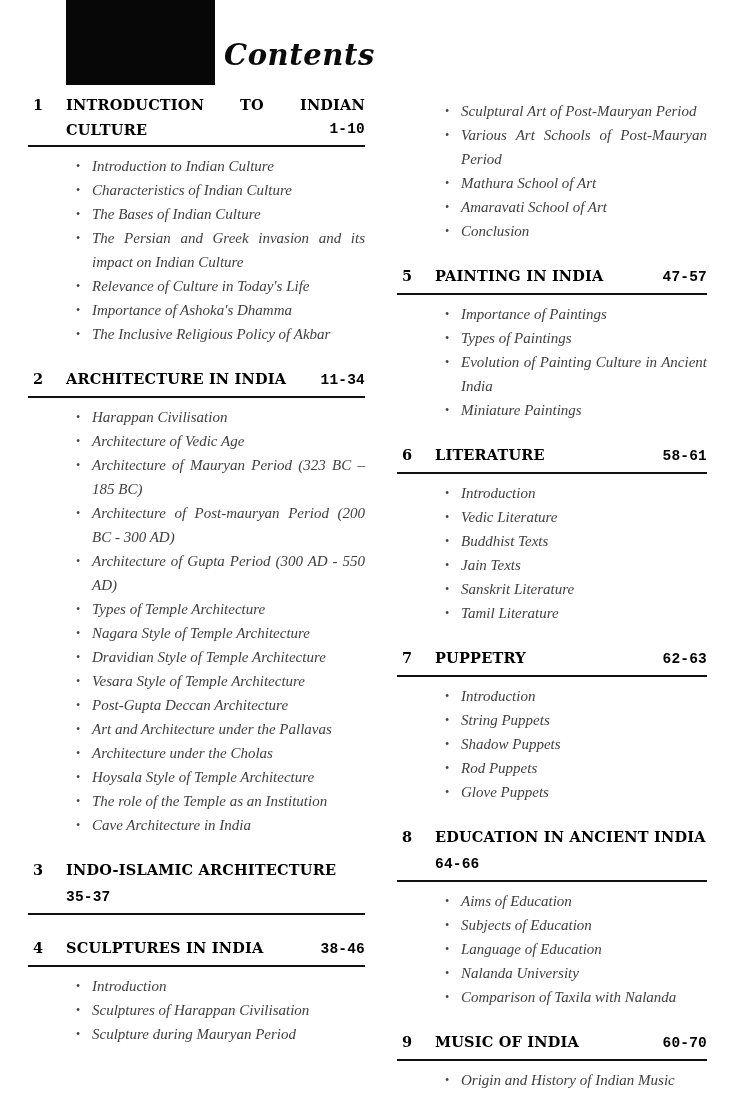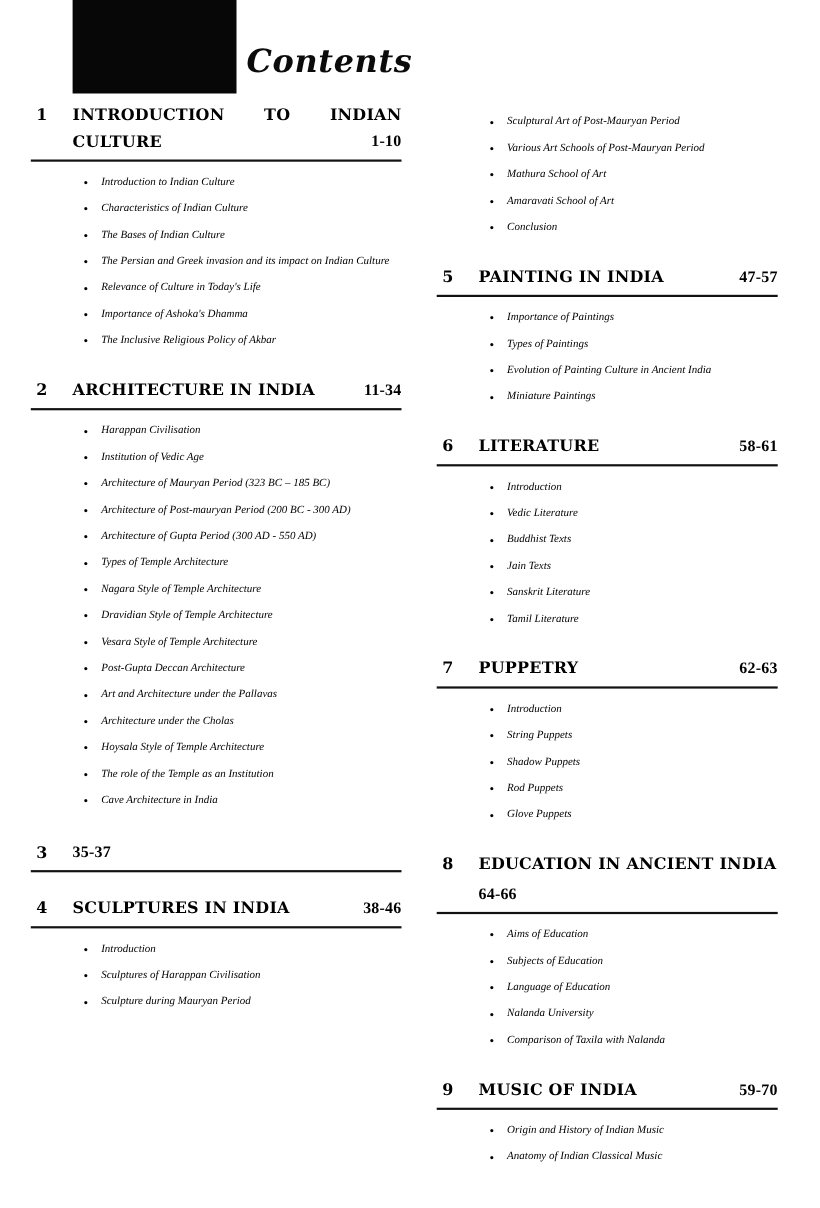--- a/index.html
+++ b/index.html
@@ -87,21 +87,21 @@
     display: flex;
     align-items: baseline;
   }
   .chapter-title {
     white-space: nowrap;
   }
   .chapter-pages {
     margin-left: auto;
     padding-left: 14px;
     white-space: nowrap;
-    font-family: Liberation Serif, serif;
+    font-family: Liberation Mono, monospace;
     font-weight: bold;
     font-size: 14.5px;
   }
   
   .chapter-head.justified .chapter-title {
     display: block;
     white-space: normal;
     text-align: justify;
     text-align-last: justify;
   }
@@ -140,25 +140,25 @@
   
   .topics {
     list-style: none;
     margin: 7px 0 0 0;
     padding: 0 0 0 48px;
   }
   .topic {
     position: relative;
     font-family: "Liberation Serif", "DejaVu Serif", serif;
     font-style: italic;
-    font-size: 10px;
+    font-size: 15px;
     line-height: 24px;
     padding-left: 16px;
     text-align: justify;
-    color: #000000;
+    color: #404040;
   }
   .topic::before {
     content: "\2022";
     position: absolute;
     left: 0;
     top: 0;
     font-style: normal;
     font-size: 12px;
   }
   .spacer-md { height: 20px; }
@@ -197,41 +197,41 @@
         <div class="chapter-head spread">
           <span class="chapter-num">2</span>
           <div class="chapter-title-row">
             <span class="chapter-title">ARCHITECTURE IN INDIA</span>
             <span class="chapter-pages">11-34</span>
           </div>
         </div>
         <hr class="rule">
         <ul class="topics">
           <li class="topic">Harappan Civilisation</li>
-          <li class="topic">Institution of Vedic Age</li>
+          <li class="topic">Architecture of Vedic Age</li>
           <li class="topic">Architecture of Mauryan Period (323 BC – 185 BC)</li>
           <li class="topic">Architecture of Post-mauryan Period (200 BC - 300 AD)</li>
           <li class="topic">Architecture of Gupta Period (300 AD - 550 AD)</li>
           <li class="topic">Types of Temple Architecture</li>
           <li class="topic">Nagara Style of Temple Architecture</li>
           <li class="topic">Dravidian Style of Temple Architecture</li>
           <li class="topic">Vesara Style of Temple Architecture</li>
           <li class="topic">Post-Gupta Deccan Architecture</li>
           <li class="topic">Art and Architecture under the Pallavas</li>
           <li class="topic">Architecture under the Cholas</li>
           <li class="topic">Hoysala Style of Temple Architecture</li>
           <li class="topic">The role of the Temple as an Institution</li>
           <li class="topic">Cave Architecture in India</li>
         </ul>
       </div>
       <div class="spacer-md"></div>
       <div class="chapter">
         <div class="chapter-head stacked">
           <span class="chapter-num">3</span>
-          <div class="chapter-title-row"><span class="chapter-pages">35-37</span></div>
+          <div class="chapter-title-row"><span class="chapter-title">INDO-ISLAMIC ARCHITECTURE</span><span class="chapter-pages">35-37</span></div>
         </div>
         <hr class="rule">
       </div>
       <div class="spacer-md"></div>
       <div class="chapter">
         <div class="chapter-head spread">
           <span class="chapter-num">4</span>
           <div class="chapter-title-row">
             <span class="chapter-title">SCULPTURES IN INDIA</span>
             <span class="chapter-pages">38-46</span>
@@ -324,21 +324,21 @@
           <li class="topic">Nalanda University</li>
           <li class="topic">Comparison of Taxila with Nalanda</li>
         </ul>
       </div>
       <div class="spacer-md"></div>
       <div class="chapter">
         <div class="chapter-head spread">
           <span class="chapter-num">9</span>
           <div class="chapter-title-row">
             <span class="chapter-title">MUSIC OF INDIA</span>
-            <span class="chapter-pages">59-70</span>
+            <span class="chapter-pages">60-70</span>
           </div>
         </div>
         <hr class="rule">
         <ul class="topics">
           <li class="topic">Origin and History of Indian Music</li>
           <li class="topic">Anatomy of Indian Classical Music</li>
         </ul>
       </div>
     </div>
 </div>

